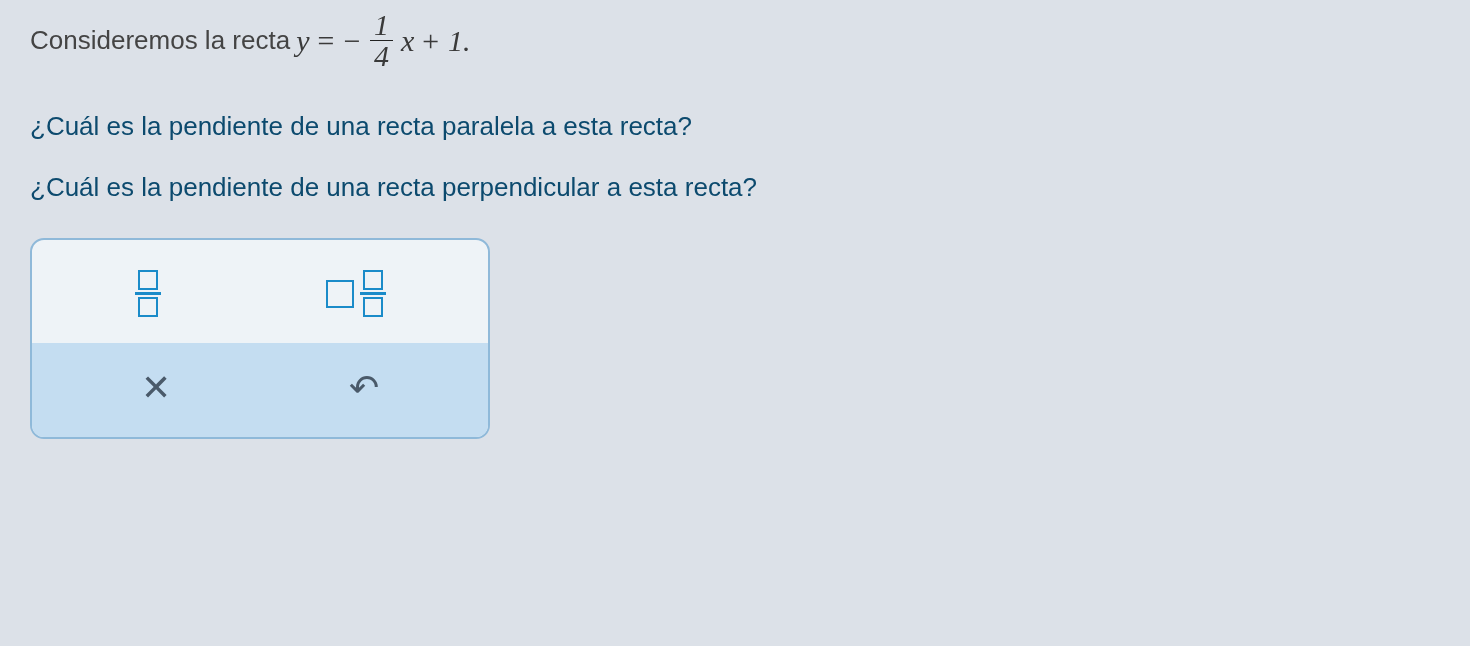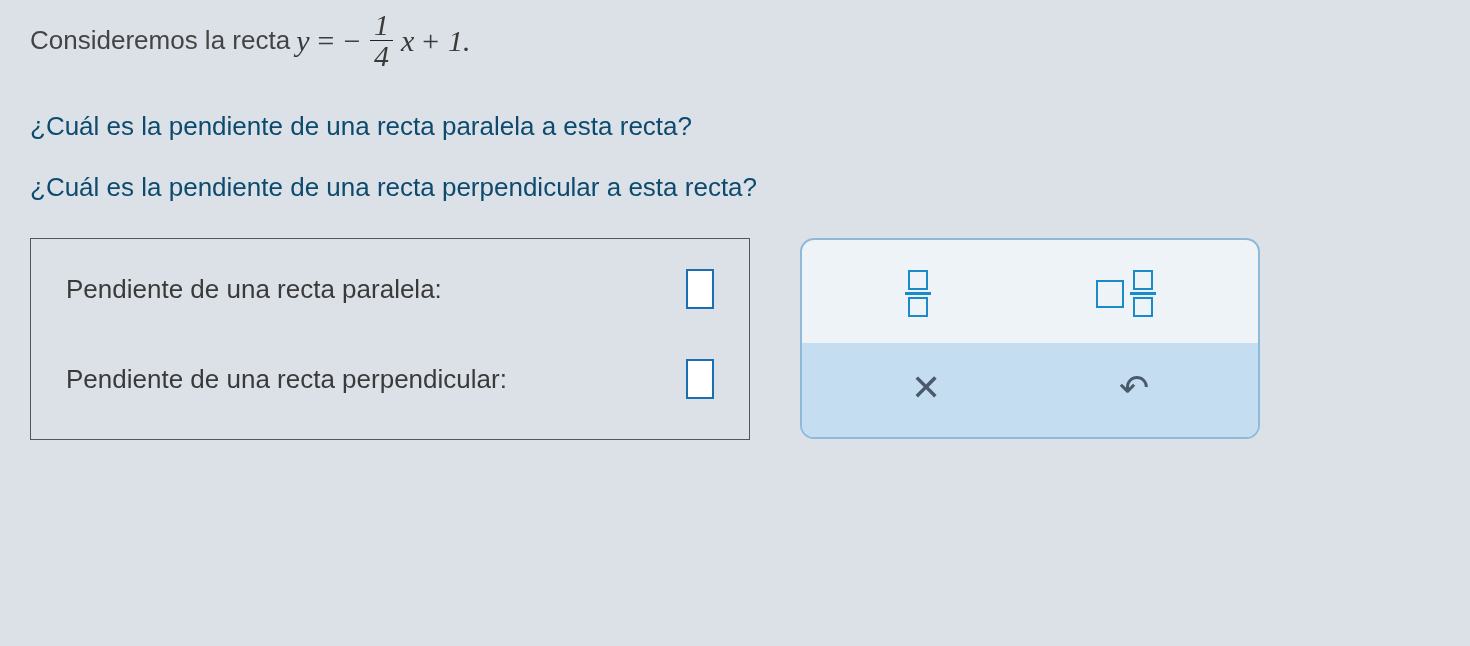--- a/index.html
+++ b/index.html
@@ -155,30 +155,20 @@
     </span>
     <span>x</span>
     <span>+ 1.</span>
   </div>
 </div>
 
 <div class="question">¿Cuál es la pendiente de una recta paralela a esta recta?</div>
 <div class="question">¿Cuál es la pendiente de una recta perpendicular a esta recta?</div>
 
 <div class="bottom-row">
-  <div class="answer-box">
-    <div class="answer-row">
-      <span>Pendiente de una recta paralela:</span>
-      <span class="input-box"></span>
-    </div>
-    <div class="answer-row">
-      <span>Pendiente de una recta perpendicular:</span>
-      <span class="input-box"></span>
-    </div>
-  </div>
 
   <div class="tool-panel">
     <div class="tool-top">
       <div class="tool-fraction">
         <div class="tool-sq"></div>
         <div class="tool-divider"></div>
         <div class="tool-sq"></div>
       </div>
       <div class="mixed-frac">
         <div class="big-sq"></div>

